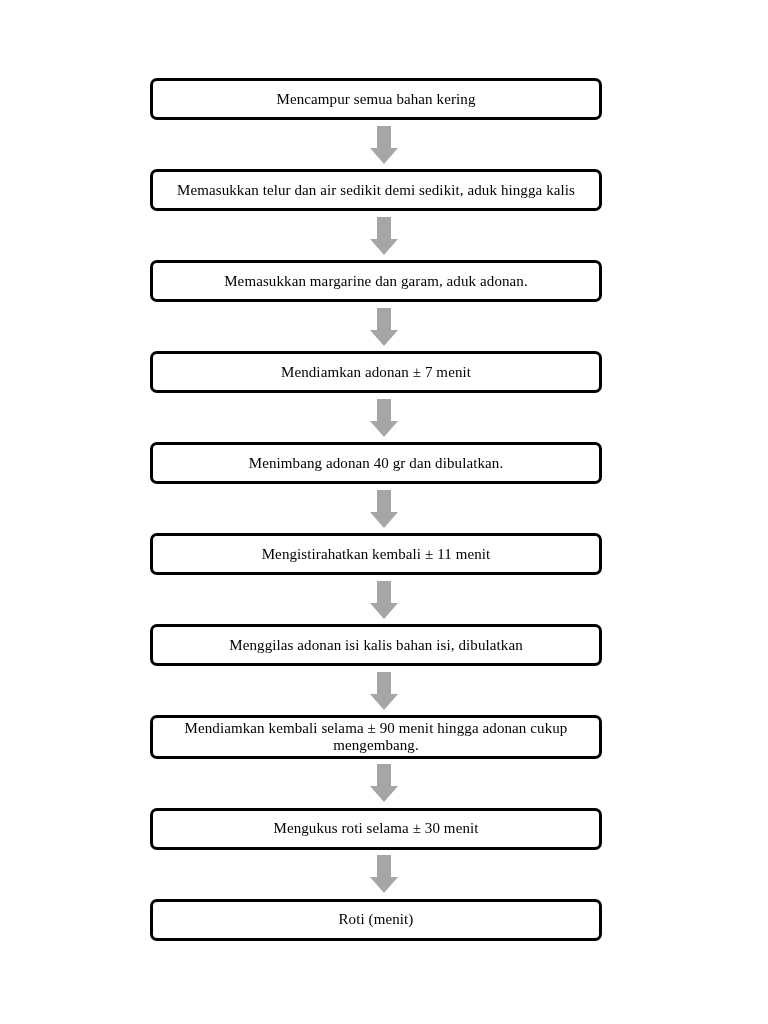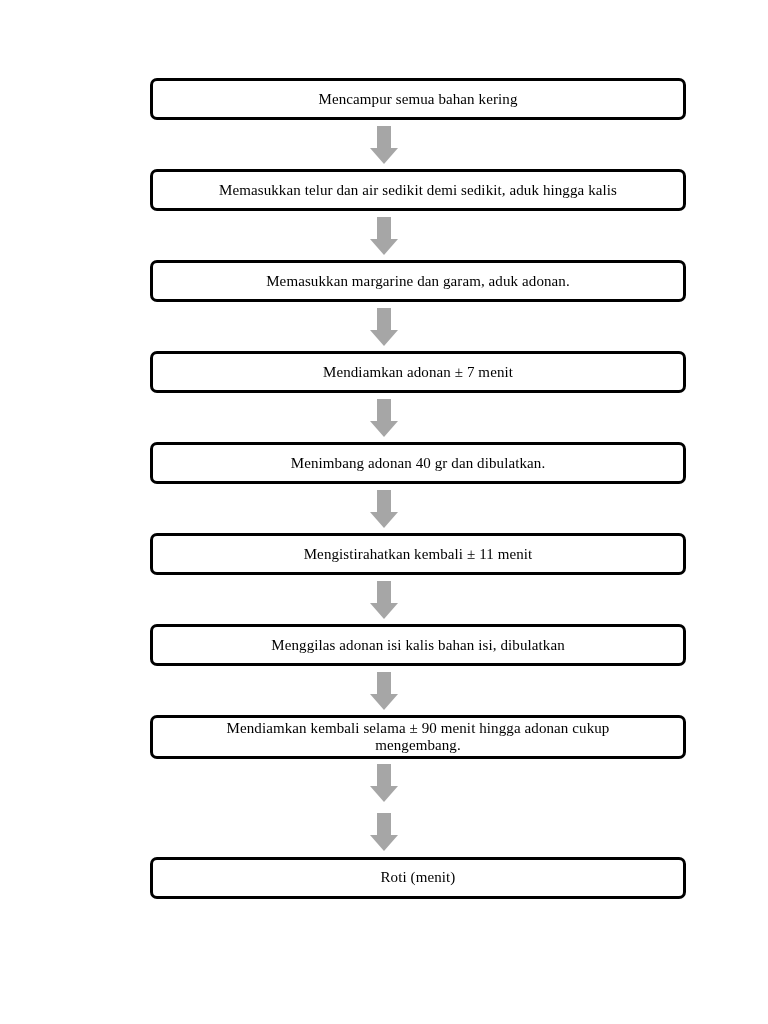--- a/index.html
+++ b/index.html
@@ -21,21 +21,21 @@
     background: #ffffff;
   }
   .flow {
     position: absolute;
     left: 150px;
     top: 78px;
     width: 467px;
   }
   .step {
     box-sizing: border-box;
-    width: 536px;
+    width: 452px;
     min-height: 42px;
     border: 3px solid #000000;
     border-radius: 7px;
     background: #ffffff;
     display: flex;
     align-items: center;
     justify-content: center;
     padding: 2px 14px;
   }
   .step-label {
@@ -138,20 +138,23 @@
       <span class="step-label">Mendiamkan kembali selama ± 90 menit hingga adonan cukup
 mengembang.</span>
     </div>
 
     <div class="connector">
       <svg class="arrow-down" width="28" height="38" viewBox="0 0 28 38">
         <polygon points="7,0 21,0 21,22 28,22 14,38 0,22 7,22" fill="#A6A6A6"></polygon>
       </svg>
     </div>
 
+    <div class="step">
+      <span class="step-label">Mengukus roti selama ± 30 menit</span>
+    </div>
 
     <div class="connector">
       <svg class="arrow-down" width="28" height="38" viewBox="0 0 28 38">
         <polygon points="7,0 21,0 21,22 28,22 14,38 0,22 7,22" fill="#A6A6A6"></polygon>
       </svg>
     </div>
 
     <div class="step">
       <span class="step-label">Roti (menit)</span>
     </div>

